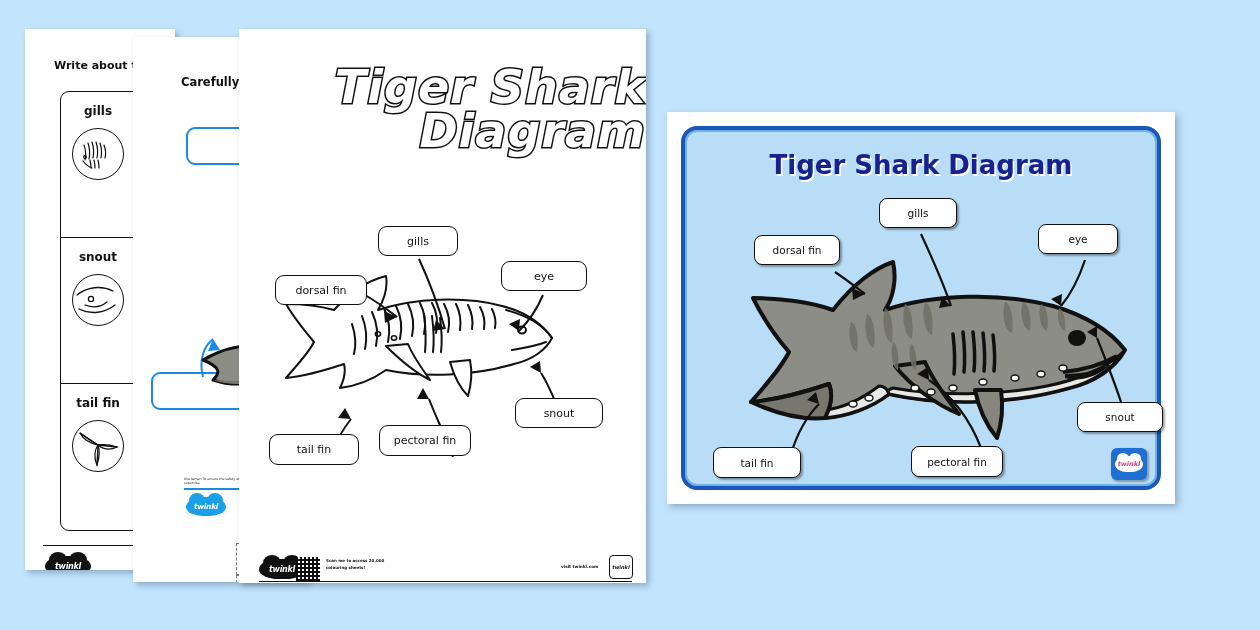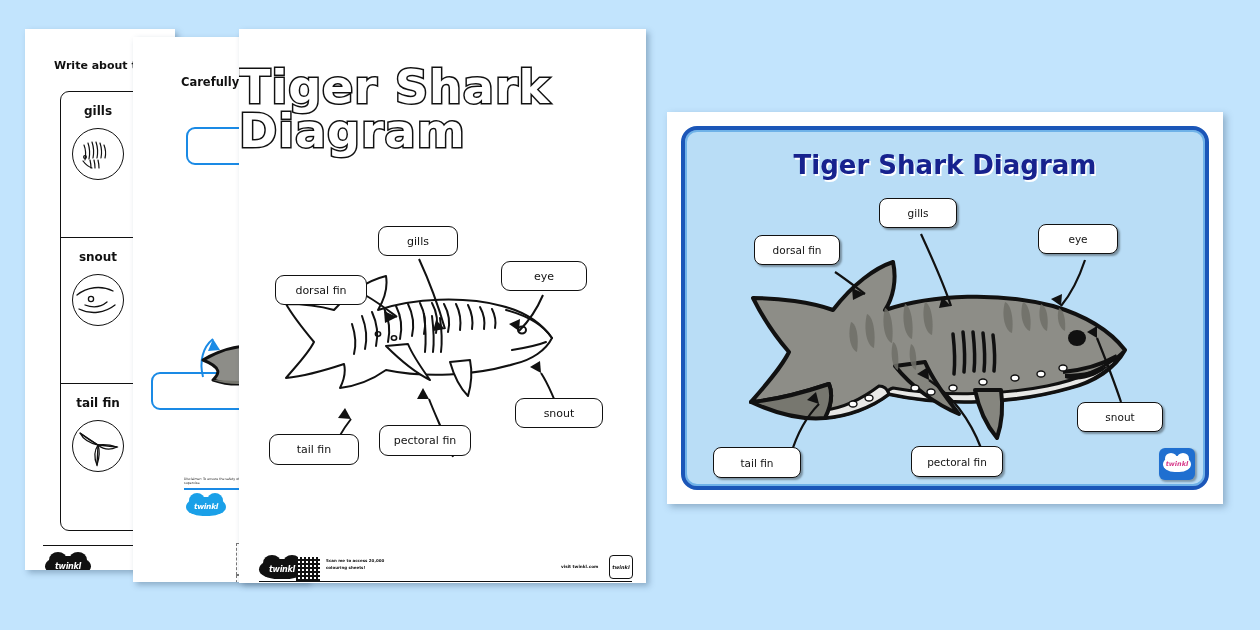--- a/index.html
+++ b/index.html
@@ -93,22 +93,22 @@
   .twinkl-blue::after{right:3px;}
   .twinkl-blue span{
     position:relative;z-index:2;color:#fff;font-size:7.5px;font-weight:700;
     font-style:italic;font-family:"DejaVu Sans",sans-serif;letter-spacing:-.3px;
   }
   .w2-dotted{position:absolute;border:1.4px dashed #777;box-sizing:border-box;}
 
   
   #sheet-main{left:239px;top:29px;width:407px;height:554px;}
   .title-wrap{
-    position:absolute;left:0;right:0;top:36px;text-align:left;
-    line-height:.96;pointer-events:none;
+    position:absolute;left:0;right:0;top:36px;text-align:right;
+    line-height:.96;pointer-events:none;font-style:italic;
   }
   .title-line{
     display:block;font-size:46px;font-weight:700;
     font-family:"DejaVu Sans",sans-serif;
     color:#ffffff;
     -webkit-text-stroke:3px #111;
     paint-order:stroke fill;
     letter-spacing:1px;
   }
   .title-line.l2{}
@@ -134,21 +134,21 @@
   }
   .foot-visit{position:absolute;font-size:4.2px;font-weight:700;color:#111;font-family:"DejaVu Sans",sans-serif;}
   .foot-badge{
     position:absolute;width:22px;height:22px;border:1.3px solid #111;border-radius:4px;
     display:flex;align-items:center;justify-content:center;background:#fff;
   }
   .foot-badge span{font-size:5px;font-weight:700;font-style:italic;color:#111;}
 
   
   #poster{
-    position:absolute;left:667px;top:112px;width:556px;height:392px;
+    position:absolute;left:667px;top:112px;width:508px;height:392px;
     background:#fff;box-shadow:3px 3px 7px rgba(40,70,100,.35);
   }
   .poster-inner{
     position:absolute;left:14px;top:14px;right:14px;bottom:14px;
     background:#b9ddf6;border:4px solid #1b56b8;border-radius:16px;
     box-shadow:inset 0 0 0 2px #6fb2e8;
   }
   .poster-title{
     position:absolute;left:0;right:0;top:20px;text-align:center;
     font-size:26px;font-weight:700;color:#17228e;

